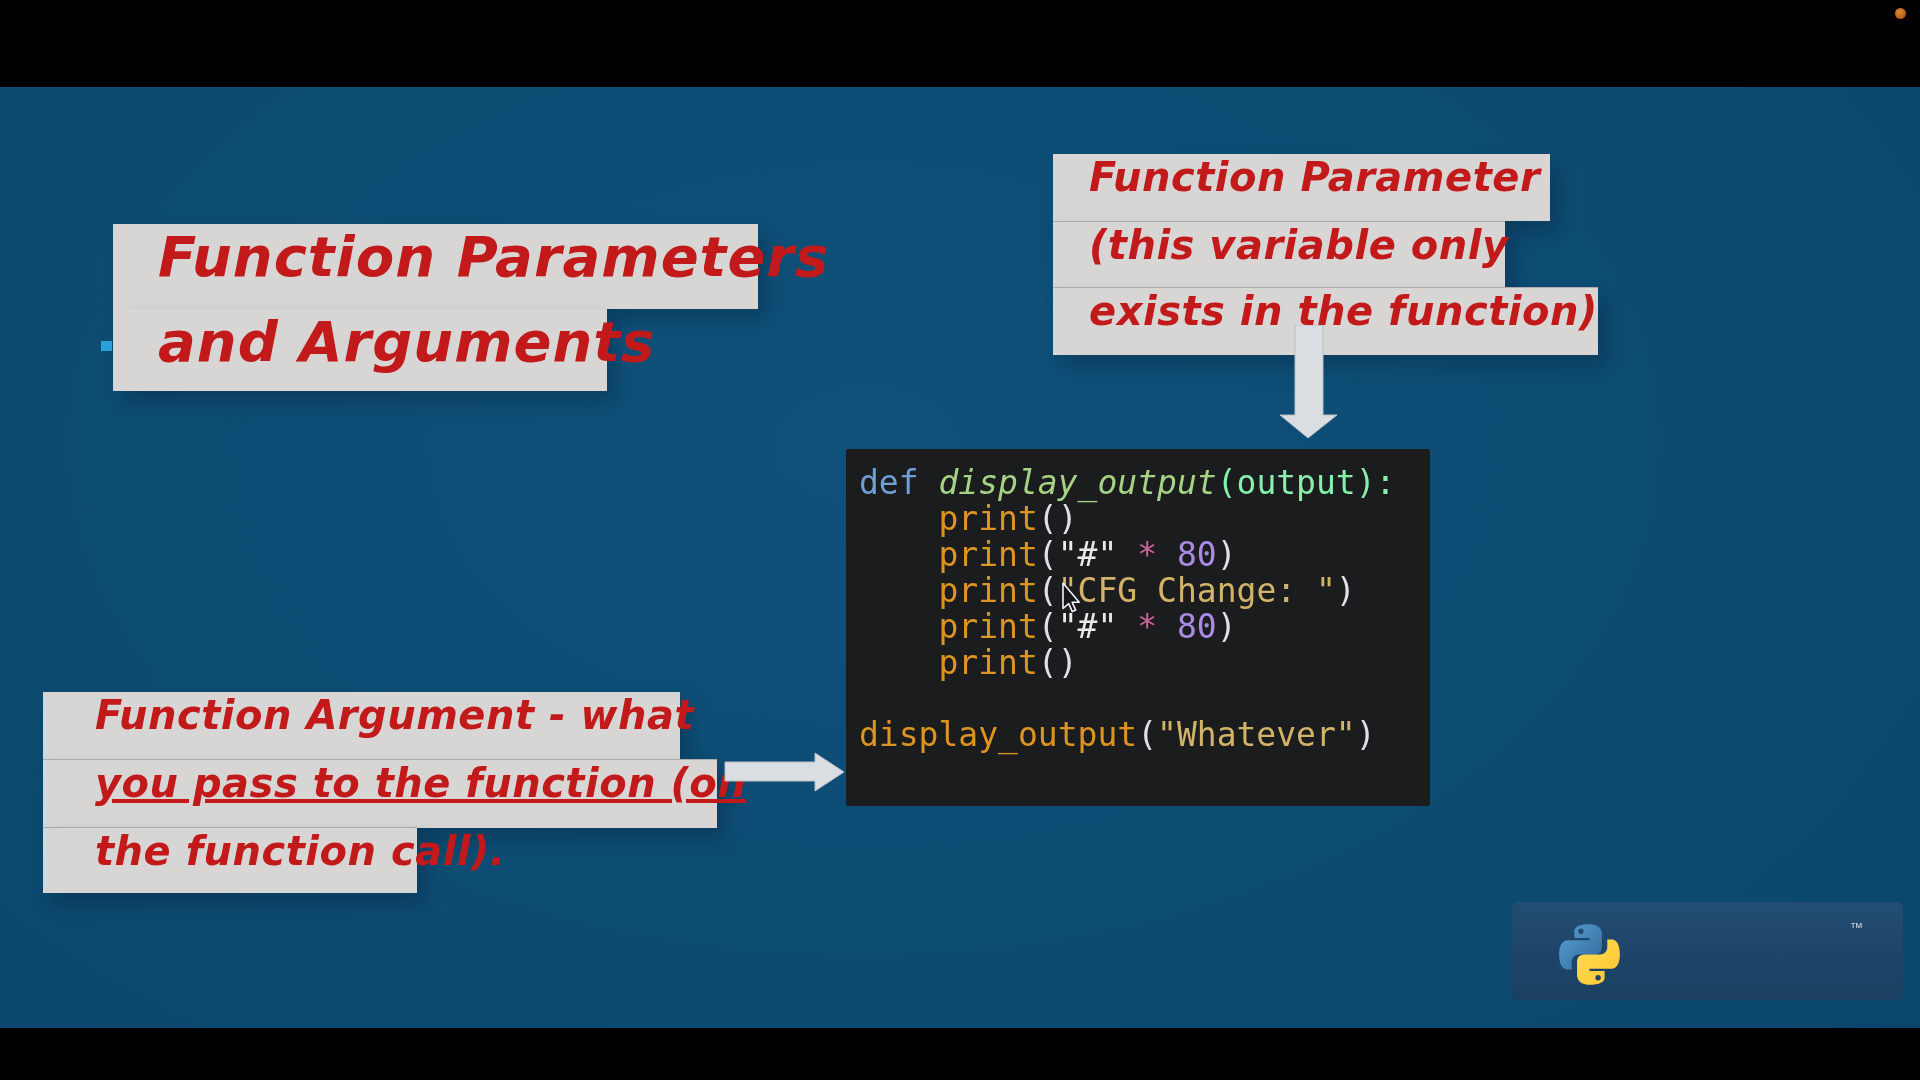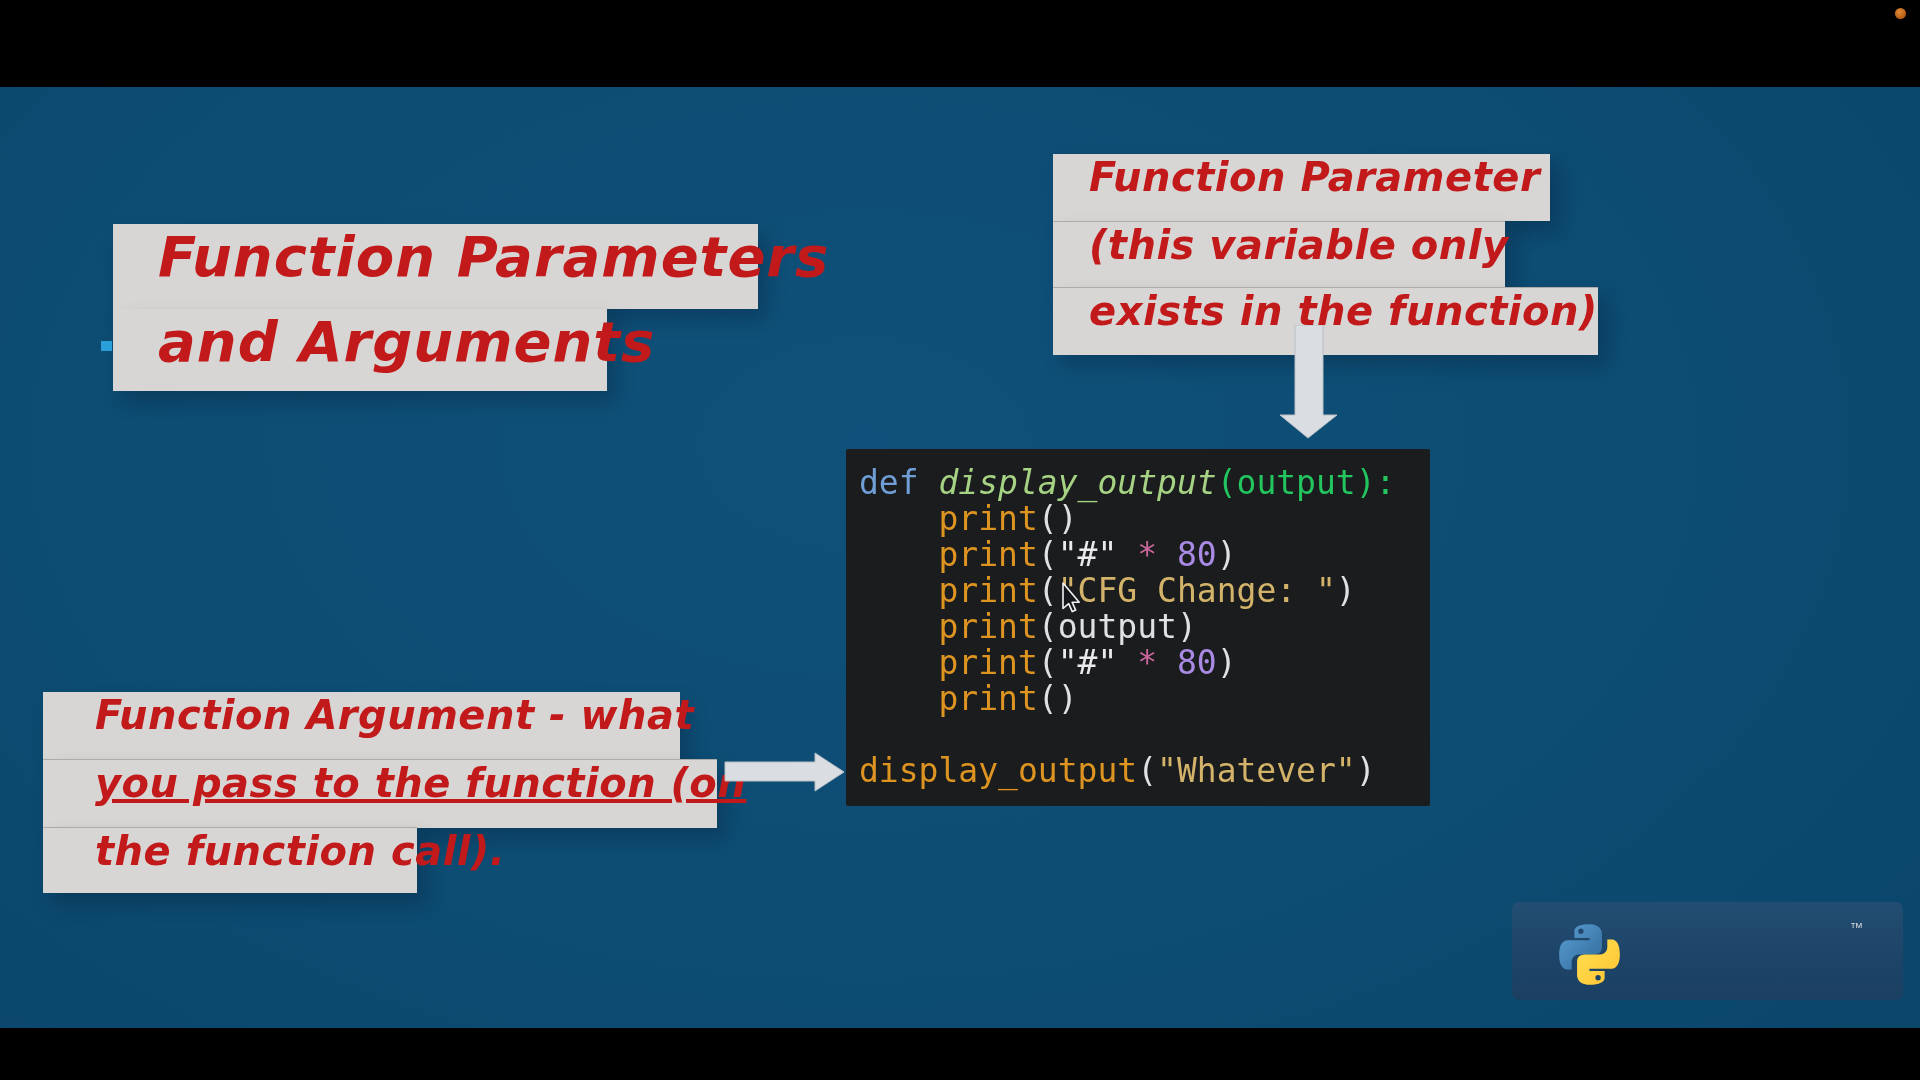--- a/index.html
+++ b/index.html
@@ -115,25 +115,24 @@
     </div>
     <div class="strip seam" id="arg-3">
       <span class="hand note-line">the function call).</span>
     </div>
 
     <svg id="right-arrow" width="123" height="42" viewBox="0 0 123 42">
       <polygon points="2,11 92,11 92,2 121,21 92,40 92,30 2,30" fill="#dadde1" stroke="#b9bec4" stroke-width="1"></polygon>
     </svg>
 
     <div id="code-block">
-        <div class="code-line"><span style="color: rgb(111, 159, 214);">def </span><span style="color: rgb(165, 210, 131); font-style: italic;">display_output</span><span style="color: #22c55e;">(output):</span></div>
+        <div class="code-line"><span style="color: rgb(111, 159, 214);">def </span><span style="color: rgb(165, 210, 131); font-style: italic;">display_output</span><span style="color: #86efac;">(output):</span></div>
         <div class="code-line"><span style="color: rgb(223, 225, 228);">    </span><span style="color: rgb(222, 148, 32);">print</span><span style="color: rgb(223, 225, 228);">()</span></div>
         <div class="code-line"><span style="color: rgb(223, 225, 228);">    </span><span style="color: rgb(222, 148, 32);">print</span><span style="color: rgb(223, 225, 228);">(</span><span style="color: rgb(233, 233, 235);">"#"</span><span style="color: rgb(223, 225, 228);"> </span><span style="color: rgb(201, 103, 156);">*</span><span style="color: rgb(223, 225, 228);"> </span><span style="color: rgb(169, 138, 228);">80</span><span style="color: rgb(223, 225, 228);">)</span></div>
         <div class="code-line"><span style="color: rgb(223, 225, 228);">    </span><span style="color: rgb(222, 148, 32);">print</span><span style="color: rgb(223, 225, 228);">(</span><span style="color: rgb(211, 179, 105);">"CFG Change: "</span><span style="color: rgb(223, 225, 228);">)</span></div>
-        <div class="code-line"><span style="color: rgb(223, 225, 228);">    </span><span style="color: rgb(222, 148, 32);">print</span><span style="color: rgb(223, 225, 228);">(output)</span></div>
         <div class="code-line"><span style="color: rgb(223, 225, 228);">    </span><span style="color: rgb(222, 148, 32);">print</span><span style="color: rgb(223, 225, 228);">(</span><span style="color: rgb(233, 233, 235);">"#"</span><span style="color: rgb(223, 225, 228);"> </span><span style="color: rgb(201, 103, 156);">*</span><span style="color: rgb(223, 225, 228);"> </span><span style="color: rgb(169, 138, 228);">80</span><span style="color: rgb(223, 225, 228);">)</span></div>
         <div class="code-line"><span style="color: rgb(223, 225, 228);">    </span><span style="color: rgb(222, 148, 32);">print</span><span style="color: rgb(223, 225, 228);">()</span></div>
         <div class="code-line">&nbsp;</div>
         <div class="code-line"><span style="color: rgb(222, 148, 32);">display_output</span><span style="color: rgb(223, 225, 228);">(</span><span style="color: rgb(211, 179, 105);">"Whatever"</span><span style="color: rgb(223, 225, 228);">)</span></div>
       </div>
 
     <svg id="cursor" width="19" height="31" viewBox="0 0 19 31">
       <polygon points="1,1 1,26.5 6.7,21.7 10.3,29.6 13.7,28.1 10.2,20.3 17.2,20.3" fill="#14161a" stroke="#f2f3f5" stroke-width="1.6" stroke-linejoin="round"></polygon>
     </svg>
 

